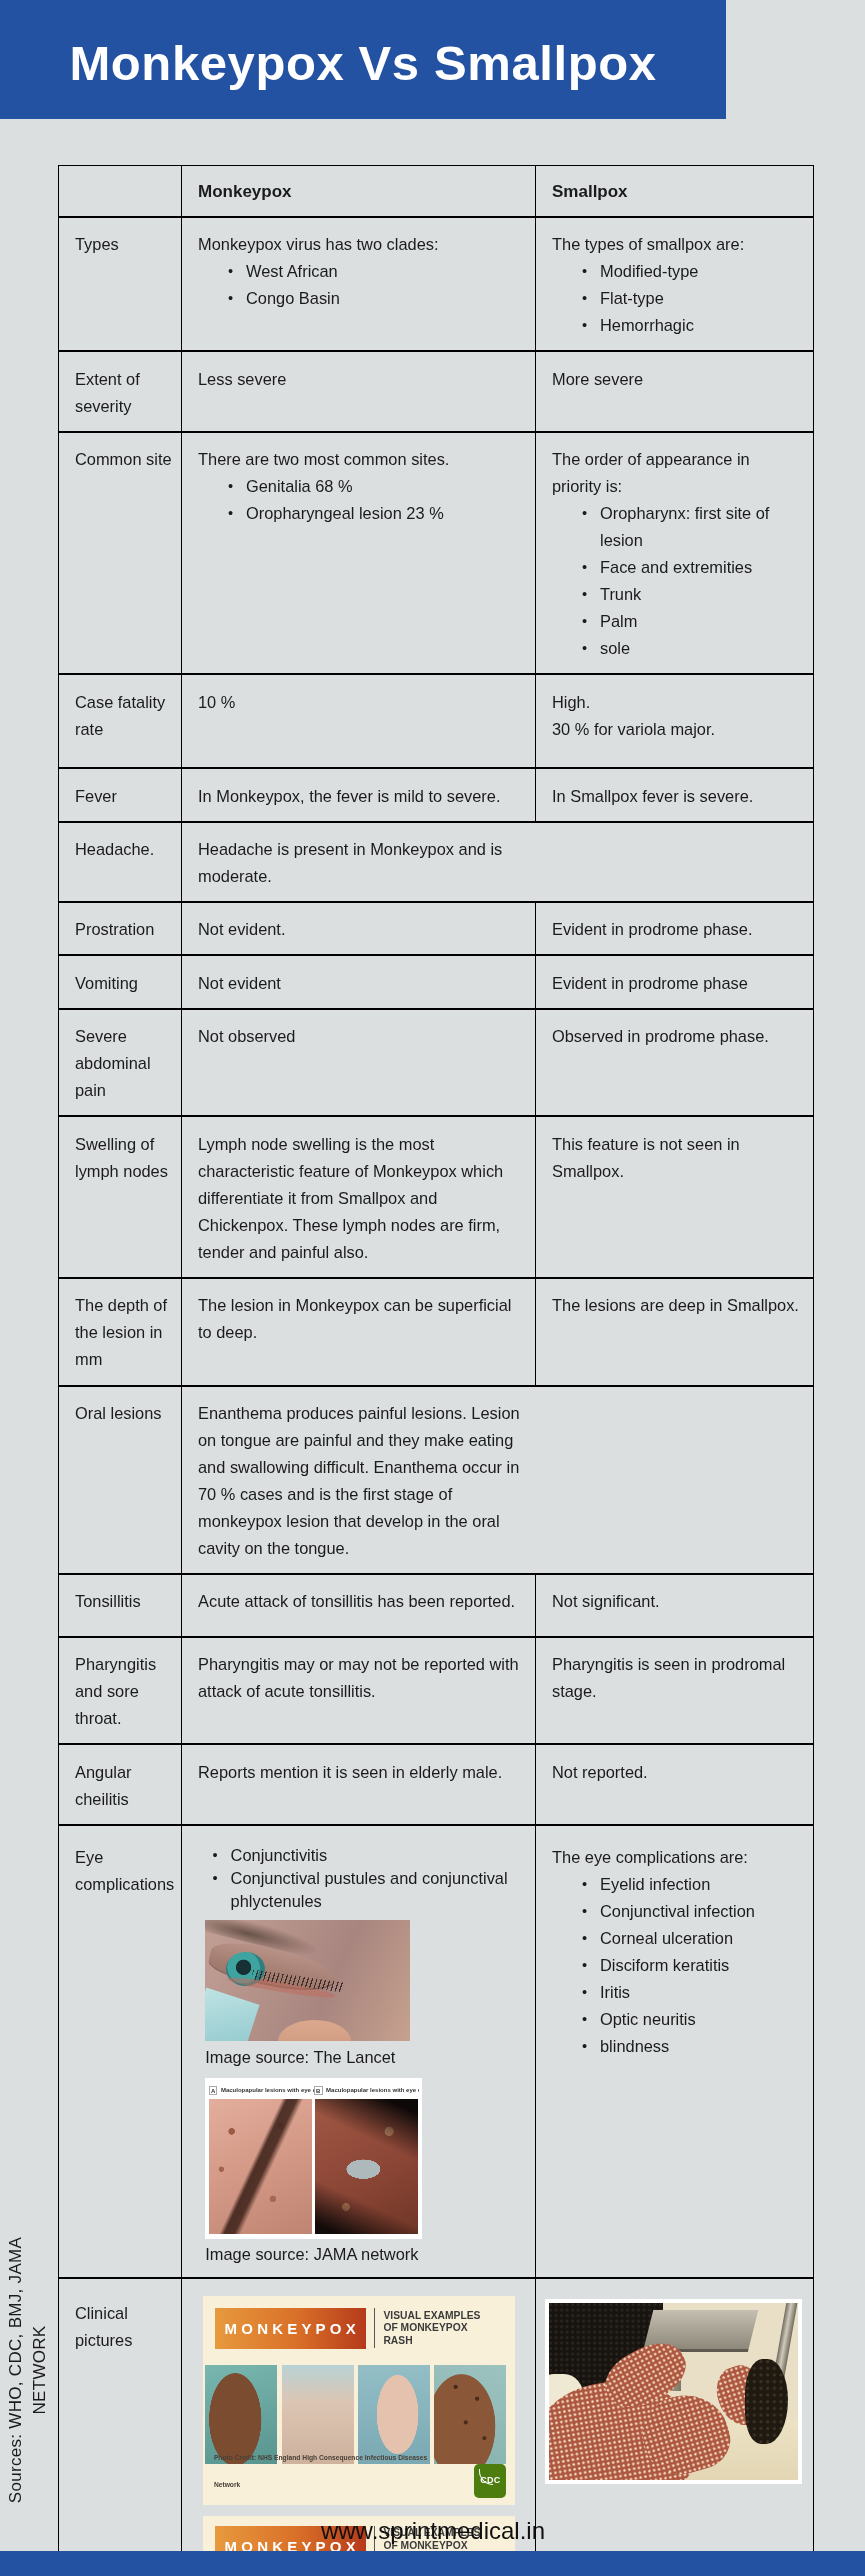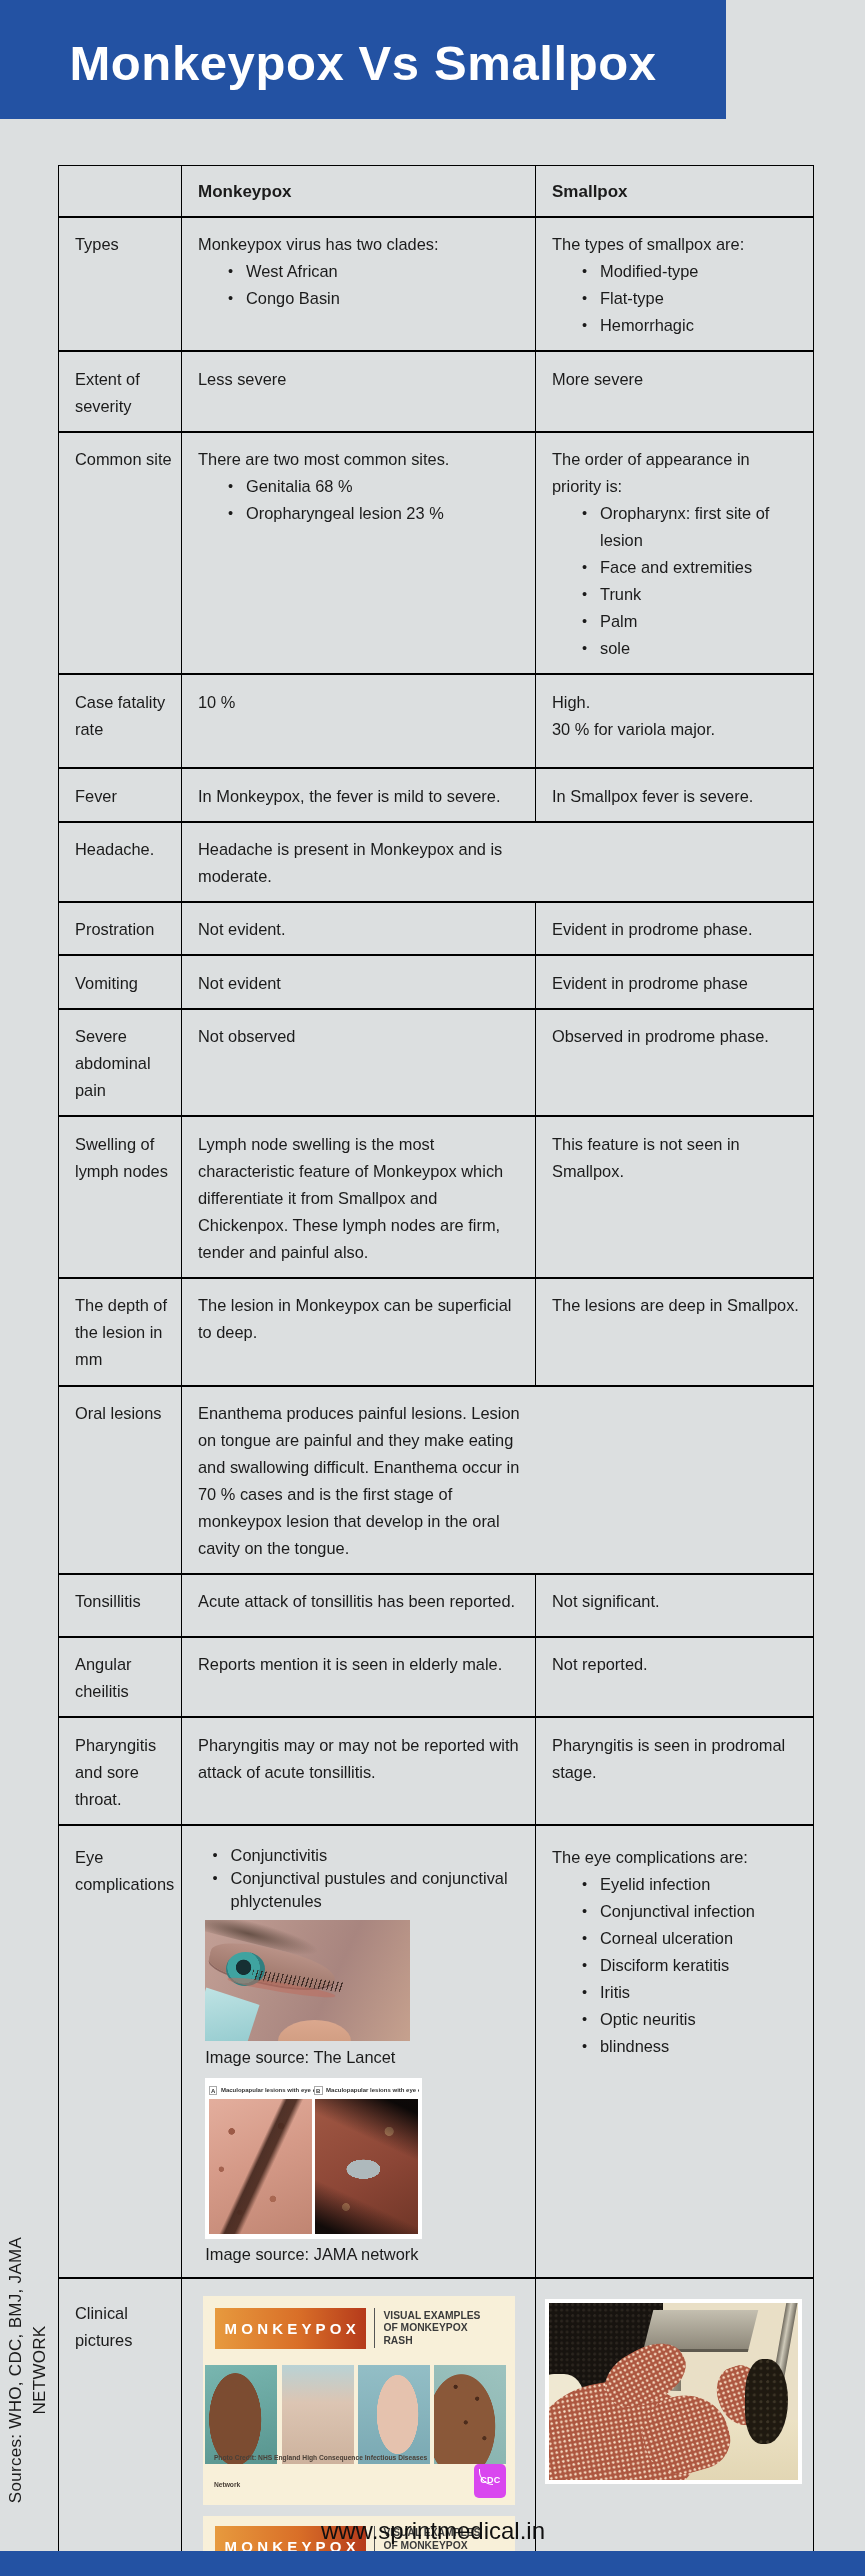--- a/index.html
+++ b/index.html
@@ -93,21 +93,21 @@
   .pp2 { background:linear-gradient(180deg,#b9d2d5 0%,#dcc5b3 38%,#cdb29d 100%); }
   .pp3 { background:radial-gradient(ellipse 52% 72% at 55% 50%, #e5c2ae 55%, rgba(229,194,174,0) 56%), linear-gradient(180deg,#93bec6,#7aa9b3); }
   .pp4 { background:radial-gradient(circle at 30% 22%, rgba(50,25,15,.75) 1.8px, transparent 2.4px), radial-gradient(circle at 60% 34%, rgba(50,25,15,.7) 1.8px, transparent 2.4px), radial-gradient(circle at 44% 58%, rgba(50,25,15,.7) 1.8px, transparent 2.4px), radial-gradient(circle at 70% 74%, rgba(50,25,15,.65) 1.8px, transparent 2.4px), radial-gradient(ellipse 85% 95% at 38% 62%, #8a5839 55%, rgba(138,88,57,0) 56%), linear-gradient(205deg,#9dc3bf,#85b1ad); }
   .poster2-rowA { display:flex; gap:17px; padding:13.4px 0 0 120px; }
   .poster2-rowA .pp { width:50px; height:45px; flex:none; }
   .lesion1 { background:radial-gradient(circle at 50% 52%, #4f2818 3.6px, rgba(79,40,24,.35) 6px, transparent 6.7px), linear-gradient(160deg,#9a6a4a,#855231); }
   .lesion2 { background:radial-gradient(circle at 52% 50%, #6a4630 3.6px, rgba(106,70,48,.4) 6px, transparent 6.7px), linear-gradient(160deg,#b39b85,#9f8469); }
   .lesion3 { background:radial-gradient(circle at 50% 48%, #8a5130 4.2px, rgba(138,81,48,.4) 6.7px, transparent 7.3px), linear-gradient(160deg,#cfa487,#b9896a); }
   .poster-foot { position:absolute; left:0; bottom:4.9px; width:100%; display:flex; align-items:flex-end; justify-content:space-between; padding:0 8.5px 2.4px 11px; }
   .credit { font-size:6.7px; font-weight:bold; color:#4a4038; max-width:231px; }
-  .cdc-logo { width:32px; height:34px; background:#d946ef; border-radius:4.9px; position:relative; display:flex; flex-direction:column; align-items:center; justify-content:flex-end; padding-bottom:3.6px; }
+  .cdc-logo { width:32px; height:34px; background:#4d7c0f; border-radius:4.9px; position:relative; display:flex; flex-direction:column; align-items:center; justify-content:flex-end; padding-bottom:3.6px; }
   .cdc-swoosh { position:absolute; left:4.2px; top:4.9px; width:14.6px; height:16px; border-left:1.8px solid #fff; border-bottom:1.8px solid #fff; border-radius:0 0 0 14.6px; }
   .cdc-txt { color:#fff; font-size:9px; font-weight:bold; letter-spacing:0.3px; }
   
   .spx { position:relative; width:257px; height:185px; margin-top:6px; margin-left:-7.3px; background:#e9dfc6; border:4.2px solid #fff; overflow:hidden; }
   .spx > div { position:absolute; }
   .spx-dark { left:0; top:0; width:46%; height:52%; background:radial-gradient(circle at 30% 30%, rgba(80,70,60,.35) 1.2px, transparent 1.8px), #17130f; background-size:5.5px 5.5px; }
   .spx-table { left:40%; top:4%; width:42%; height:24%; background:linear-gradient(180deg,#c4bfb0 0%,#8e887a 100%); transform:skewX(-14deg); border-bottom:3.6px solid #5e594e; }
   .spx-leg { left:46%; top:28%; width:7%; height:22%; background:linear-gradient(90deg,#b5ae9d,#7d7768); }
   .spx-pole { right:4%; top:-4%; width:4.5%; height:68%; background:linear-gradient(90deg,#6f6a5e,#cfcaba 45%,#6f6a5e); border-radius:6px; transform:rotate(10deg); }
   .spx-bed { left:0; bottom:0; width:100%; height:34%; background:linear-gradient(180deg,#ece2c4,#e2d6b4); }
@@ -284,30 +284,30 @@
       <div class="c c1">Oral lesions</div>
       <div class="c c2">Enanthema produces painful lesions. Lesion on tongue are painful and they make eating and swallowing difficult. Enanthema occur in 70 % cases and is the first stage of monkeypox lesion that develop in the oral cavity on the tongue.</div>
     </div>
 
     <div class="trow" style="min-height:63px">
       <div class="c c1">Tonsillitis</div>
       <div class="c c2">Acute attack of tonsillitis has been reported.</div>
       <div class="c c3">Not significant.</div>
     </div>
 
+    <div class="trow" style="min-height:79px">
+      <div class="c c1">Pharyngitis and sore throat.</div>
+      <div class="c c2">Pharyngitis may or may not be reported with attack of acute tonsillitis.</div>
+      <div class="c c3">Pharyngitis is seen in prodromal stage.</div>
+    </div>
+
     <div class="trow" style="min-height:65px">
       <div class="c c1">Angular cheilitis</div>
       <div class="c c2">Reports mention it is seen in elderly male.</div>
       <div class="c c3">Not reported.</div>
-    </div>
-
-    <div class="trow" style="min-height:79px">
-      <div class="c c1">Pharyngitis and sore throat.</div>
-      <div class="c c2">Pharyngitis may or may not be reported with attack of acute tonsillitis.</div>
-      <div class="c c3">Pharyngitis is seen in prodromal stage.</div>
     </div>
 
     <div class="trow" style="min-height:433px">
       <div class="c c1" style="padding-top:18px">Eye complications</div>
       <div class="c c2 lh38" style="padding-top:18px">
         <div class="bullets" style="margin-left:14.6px">
           <div class="bullet">
               <span class="dot">•</span>
               <span class="btxt">Conjunctivitis</span>
             </div>

